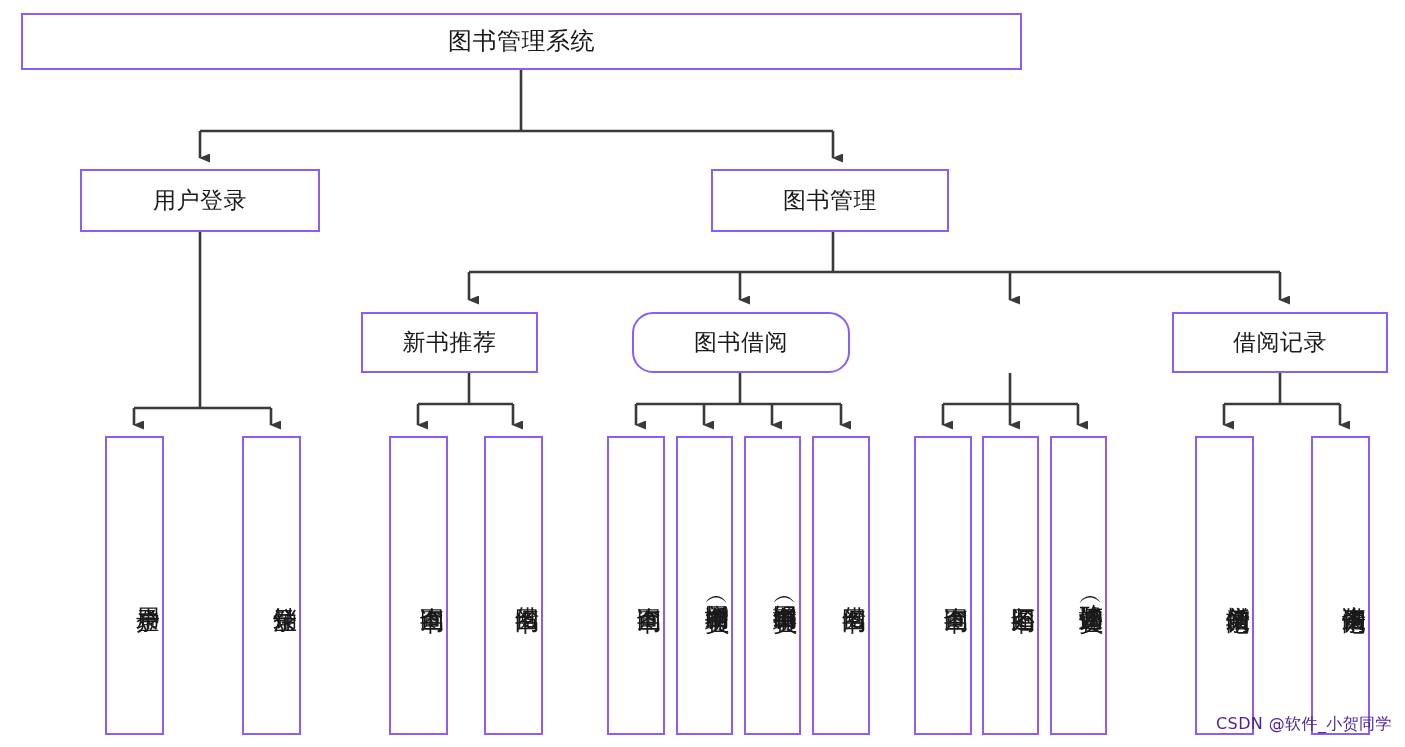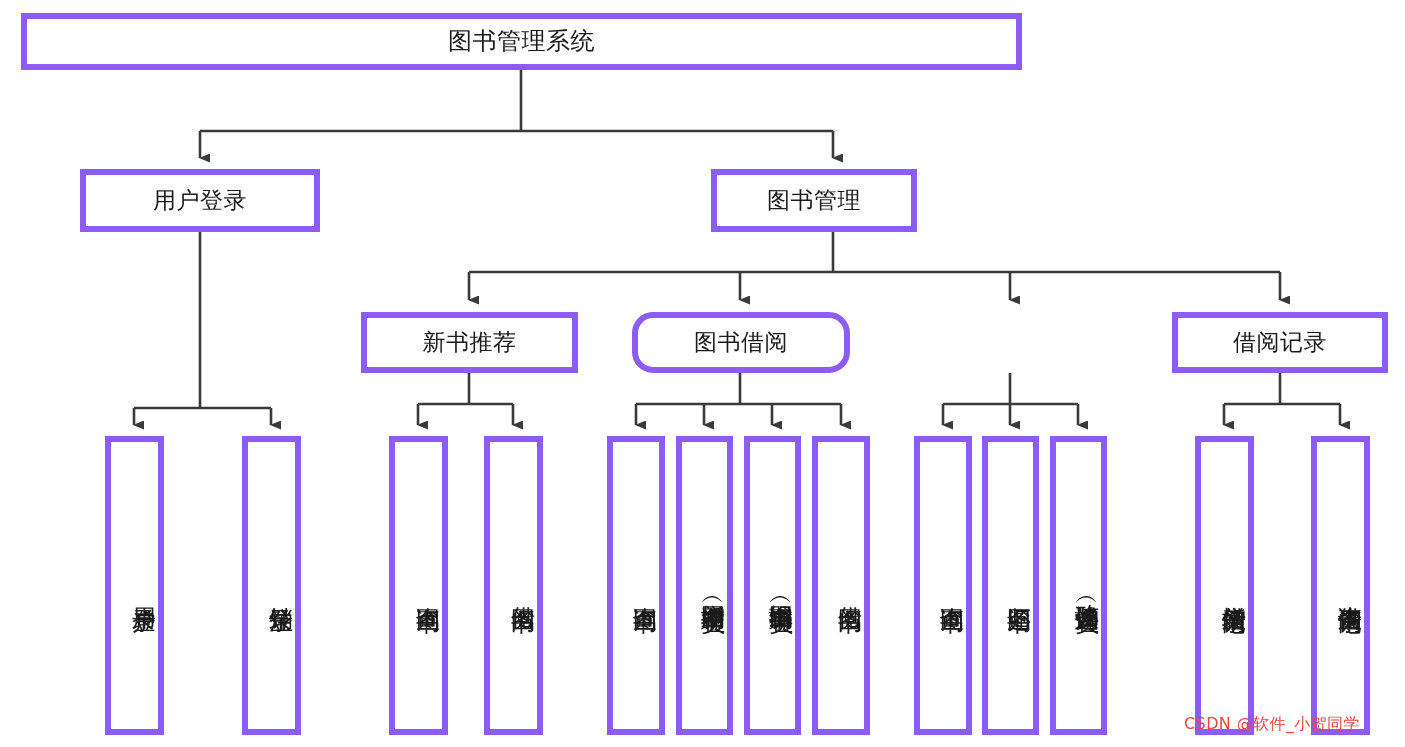--- a/index.html
+++ b/index.html
@@ -22,21 +22,21 @@
     position: absolute;
     left: 0;
     top: 0;
     width: 1405px;
     height: 747px;
   }
   .node {
     position: absolute;
     box-sizing: border-box;
     background: #ffffff;
-    border: 6px solid #8b5cf6;
+    border: 2px solid #8b5cf6;
     display: flex;
     align-items: center;
     justify-content: center;
     color: #1a1a1a;
   }
   .node-h {
     font-size: 23px;
     line-height: 1.2;
     letter-spacing: 0.5px;
     white-space: nowrap;
@@ -54,24 +54,24 @@
     align-items: flex-start;
     justify-content: center;
   }
   .node-v > span {
     writing-mode: vertical-rl;
     text-orientation: upright;
     display: block;
   }
   #watermark {
     position: absolute;
-    left: 1184px;
+    left: 1216px;
     top: 714px;
     font-size: 16px;
-    color: #ef4444;
+    color: #4c1d95;
     white-space: nowrap;
     letter-spacing: 0.4px;
     pointer-events: none;
   }
 </style>
 </head>
 <body>
 
 <div id="diagram-root">
 
@@ -127,25 +127,25 @@
   </svg>
 
   <div class="node node-h node-root" style="left:21px; top:13px; width:1001px; height:57px;">
     <span>图书管理系统</span>
   </div>
 
   <div class="node node-h" style="left:80px; top:169px; width:240px; height:63px;">
     <span>用户登录</span>
   </div>
 
-  <div class="node node-h" style="left:711px; top:169px; width:206px; height:63px;">
+  <div class="node node-h" style="left:711px; top:169px; width:238px; height:63px;">
     <span>图书管理</span>
   </div>
 
-  <div class="node node-h" style="left:361px; top:312px; width:217px; height:61px;justify-content:center;">
+  <div class="node node-h" style="left:361px; top:312px; width:177px; height:61px;justify-content:center;">
     <span>新书推荐</span>
   </div>
 
   <div class="node node-h" style="left:632px; top:312px; width:218px; height:61px;border-radius:21px;">
     <span>图书借阅</span>
   </div>
 
 
   <div class="node node-h" style="left:1172px; top:312px; width:216px; height:61px;">
     <span>借阅记录</span>

